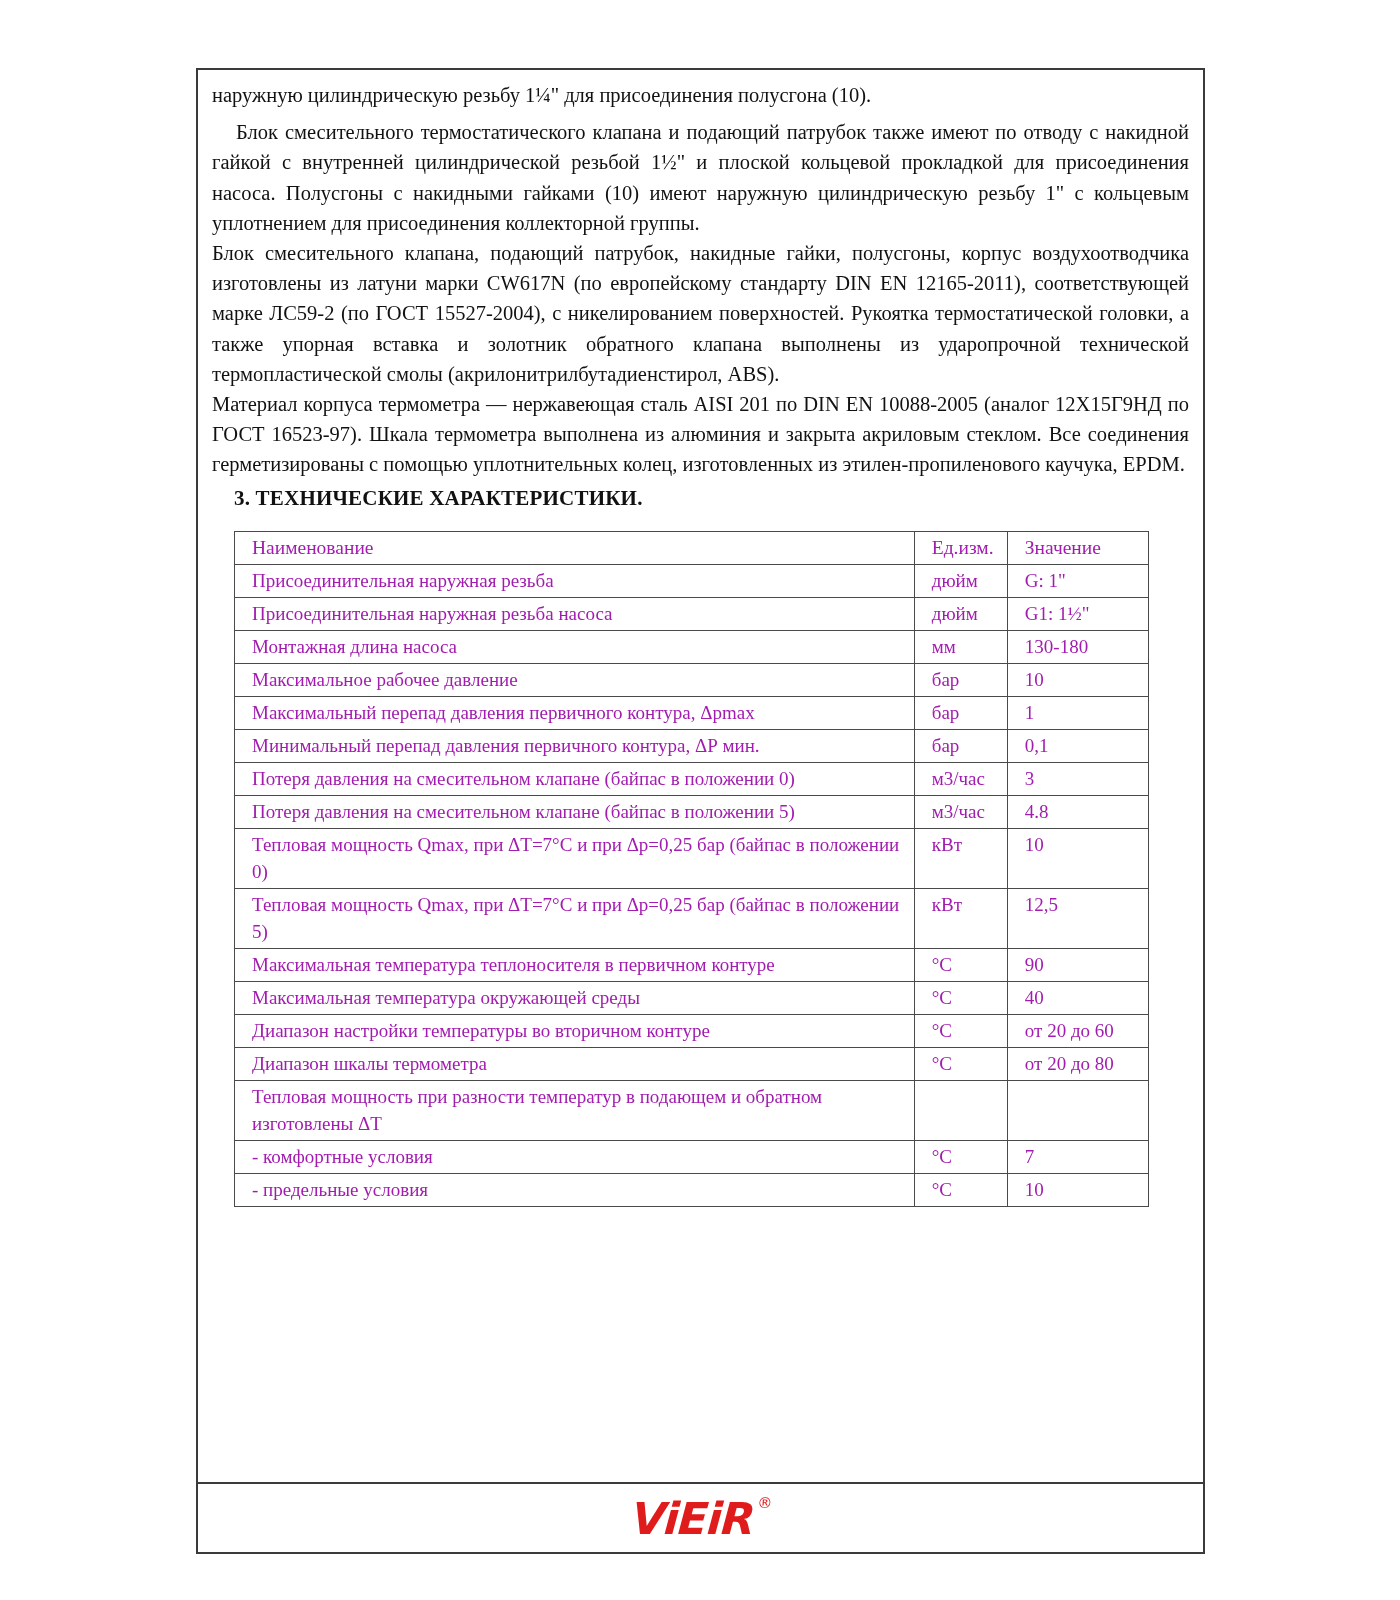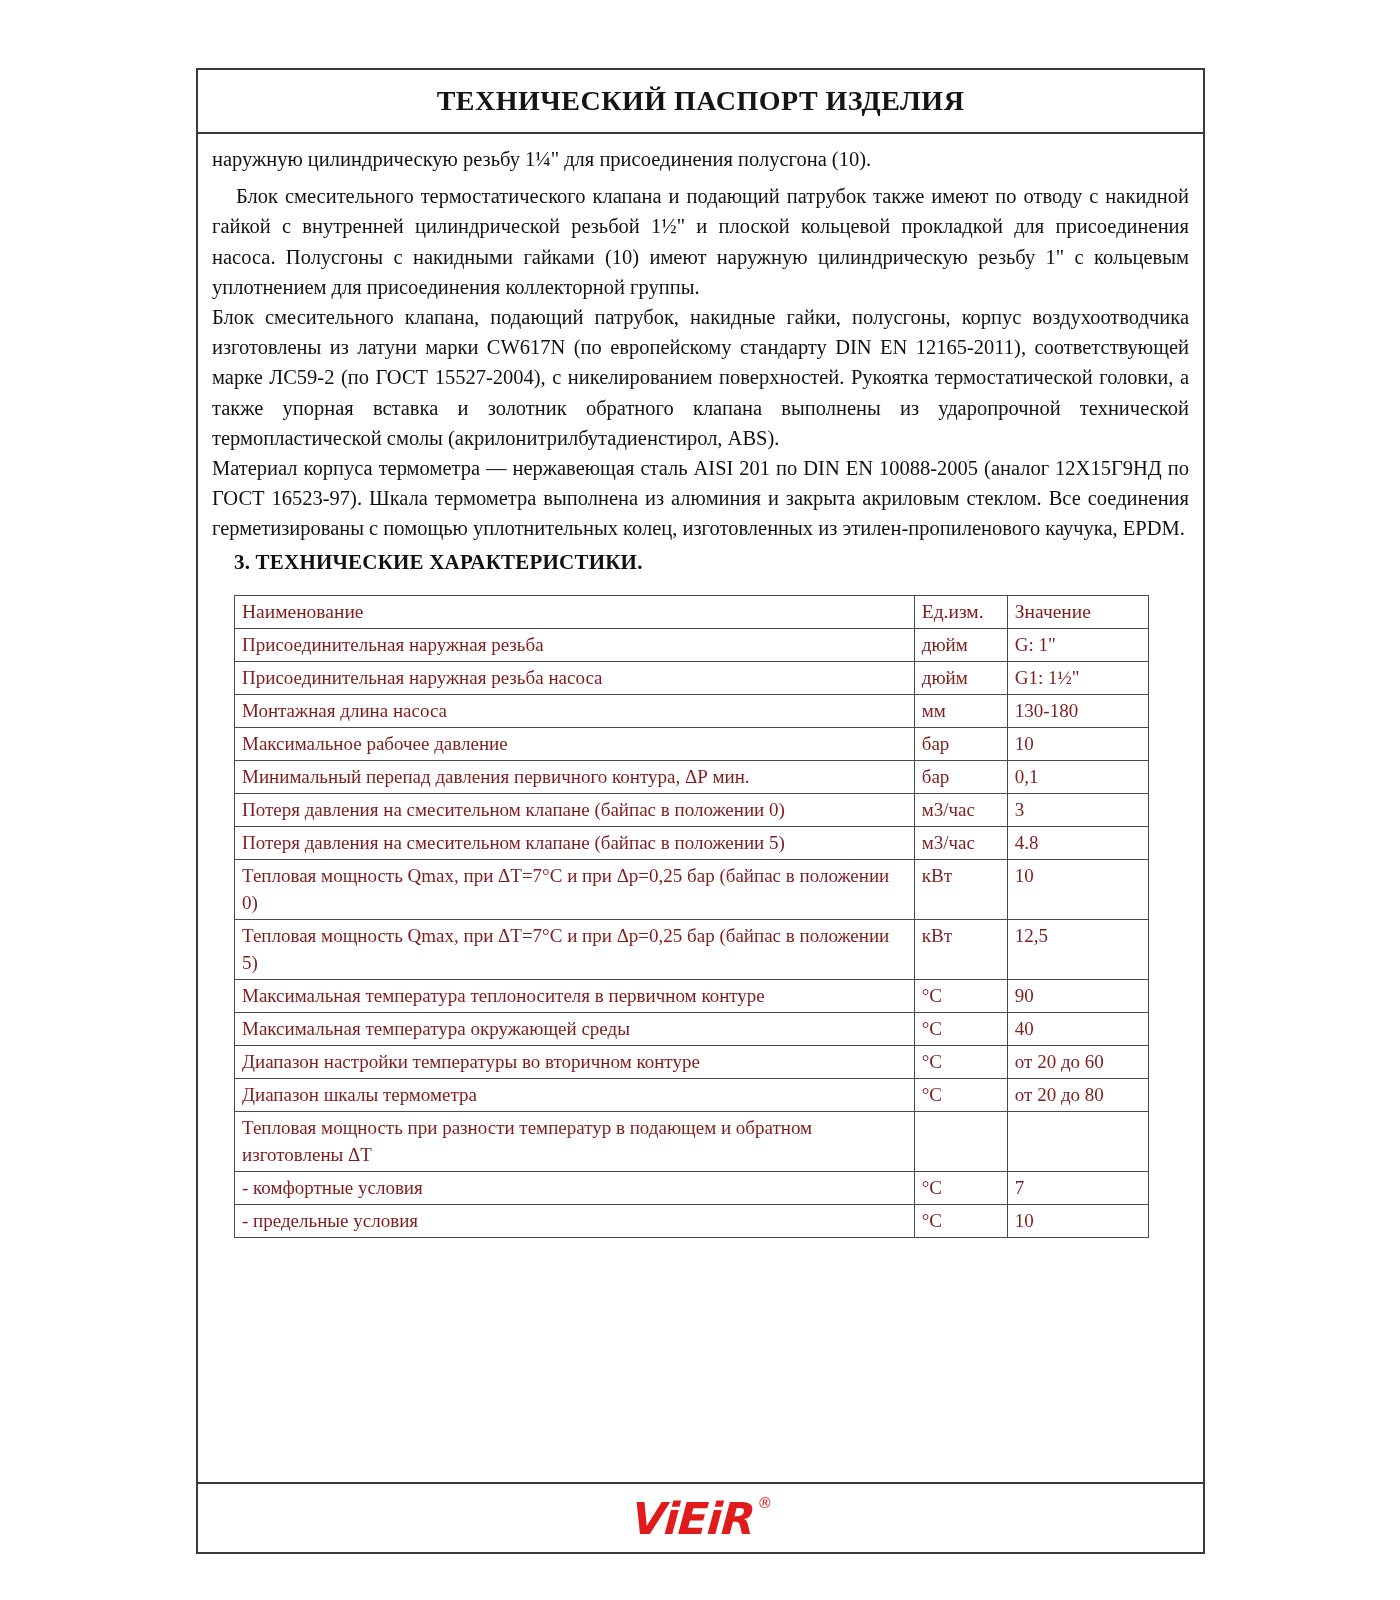--- a/index.html
+++ b/index.html
@@ -80,23 +80,23 @@
   }
   table.spec {
     border-collapse: collapse;
     width: 915px;
     table-layout: fixed;
   }
   table.spec td {
     border: 1px solid #4a4a4a;
     font-size: 19px;
     line-height: 27px;
-    padding: 2px 6px 3px 7px;
+    padding: 2px 6px 3px 17px;
     vertical-align: top;
-    color: #7f1d1d;
+    color: #a21caf;
   }
   table.spec tr.header-row td {
     font-size: 19.5px;
   }
   .col-name  { width: 679px; }
   .col-unit  { width: 93px; }
   .col-value { width: 141px; }
 
   td.unit-cell  { white-space: nowrap; }
   td.value-cell { white-space: nowrap; }
@@ -131,23 +131,20 @@
     left: 2px;
     font-style: normal;
     font-weight: normal;
   }
 </style>
 </head>
 <body>
 
 <div class="page-frame">
 
-  <div class="header-band">
-    <div class="header-title">ТЕХНИЧЕСКИЙ ПАСПОРТ ИЗДЕЛИЯ</div>
-  </div>
 
   <div class="body-area">
 
     <p class="para first-line-only">наружную цилиндрическую резьбу 1¼" для присоединения полусгона (10).</p>
 
     <p class="para indent">Блок смесительного термостатического клапана и подающий патрубок также имеют по отводу с накидной гайкой с внутренней цилиндрической резьбой 1½" и плоской кольцевой прокладкой для присоединения насоса. Полусгоны с накидными гайками (10) имеют наружную цилиндрическую резьбу 1" с кольцевым уплотнением для присоединения коллекторной группы.</p>
 
     <p class="para">Блок смесительного клапана, подающий патрубок, накидные гайки, полусгоны, корпус воздухоотводчика изготовлены из латуни марки CW617N (по европейскому стандарту DIN EN 12165-2011), соответствующей марке ЛС59-2 (по ГОСТ 15527-2004), с никелированием поверхностей. Рукоятка термостатической головки, а также упорная вставка и золотник обратного клапана выполнены из ударопрочной технической термопластической смолы (акрилонитрилбутадиенстирол, ABS).</p>
 
     <p class="para">Материал корпуса термометра — нержавеющая сталь AISI 201 по DIN EN 10088-2005 (аналог 12Х15Г9НД по ГОСТ 16523-97). Шкала термометра выполнена из алюминия и закрыта акриловым стеклом. Все соединения герметизированы с помощью уплотнительных колец, изготовленных из этилен-пропиленового каучука, EPDM.</p>
@@ -183,20 +180,25 @@
             <td>Монтажная длина насоса</td>
             <td class="unit-cell">мм</td>
             <td class="value-cell">130-180</td>
           </tr>
           <tr>
             <td>Максимальное рабочее давление</td>
             <td class="unit-cell">бар</td>
             <td class="value-cell">10</td>
           </tr>
           <tr>
+            <td>Максимальный перепад давления первичного контура, Δpmax</td>
+            <td class="unit-cell">бар</td>
+            <td class="value-cell">1</td>
+          </tr>
+          <tr>
             <td>Минимальный перепад давления первичного контура, ΔР мин.</td>
             <td class="unit-cell">бар</td>
             <td class="value-cell">0,1</td>
           </tr>
           <tr>
             <td>Потеря давления на смесительном клапане (байпас в положении 0)</td>
             <td class="unit-cell">м3/час</td>
             <td class="value-cell">3</td>
           </tr>
           <tr>

